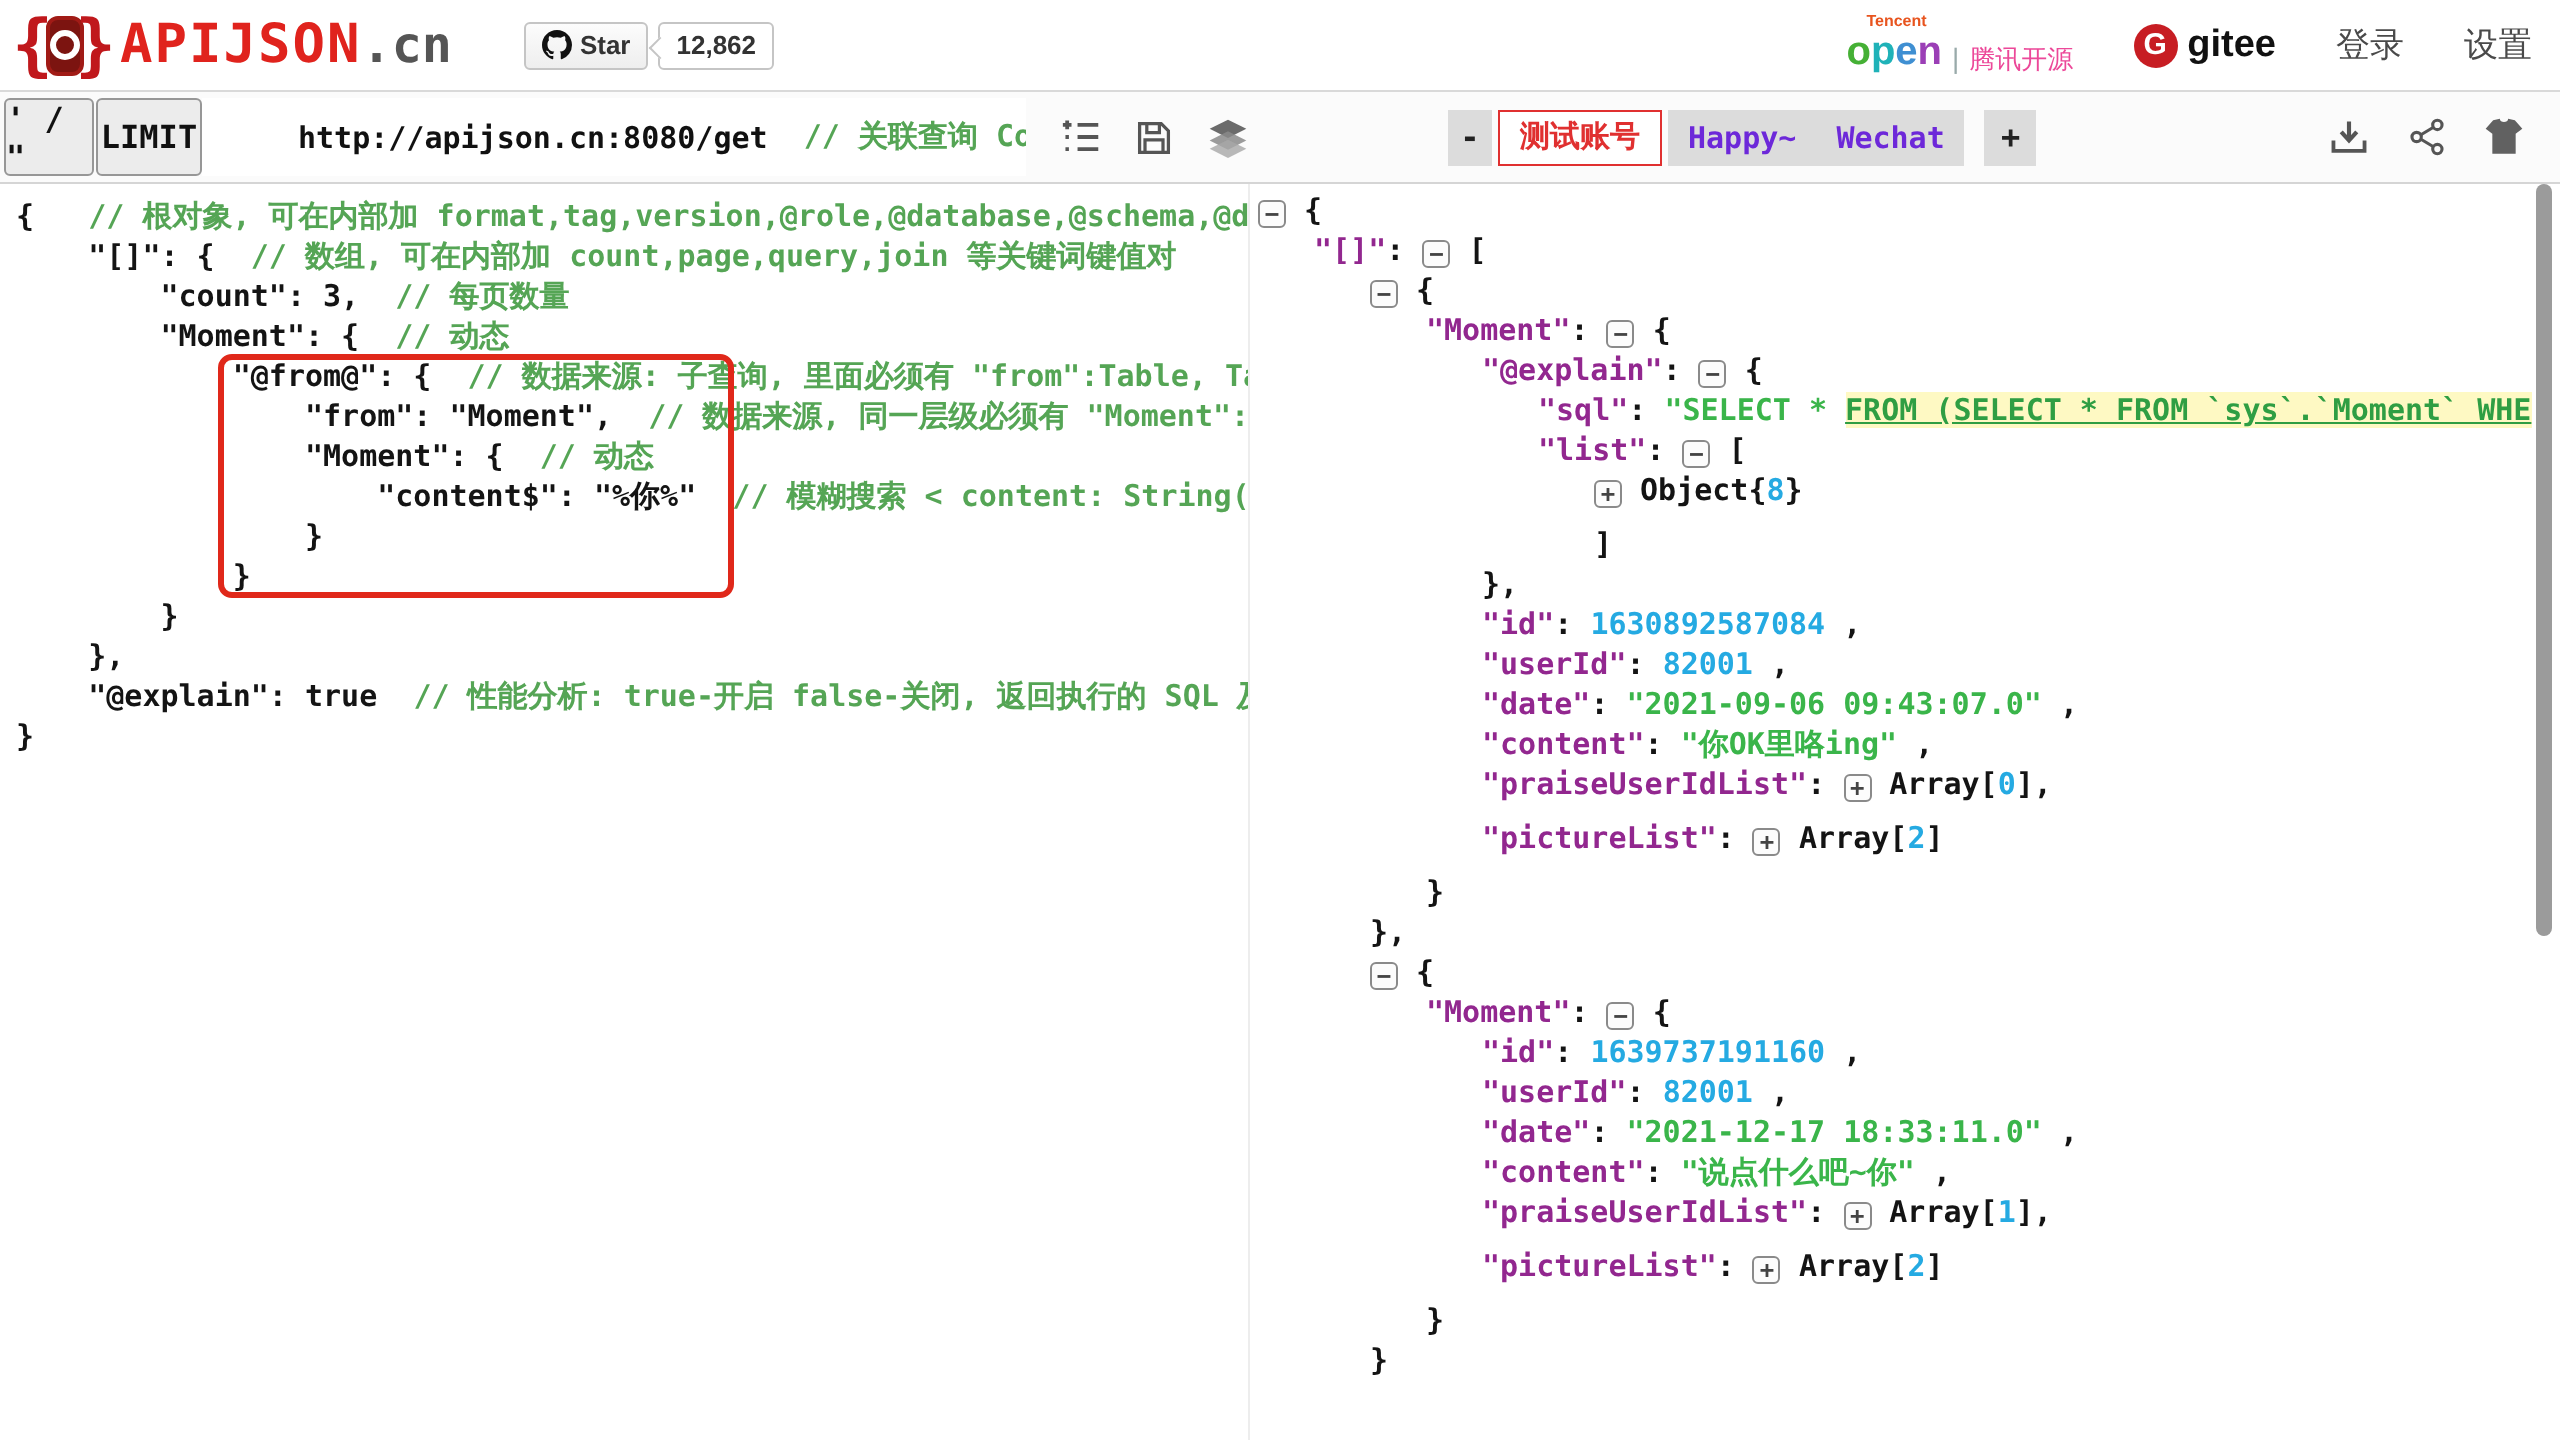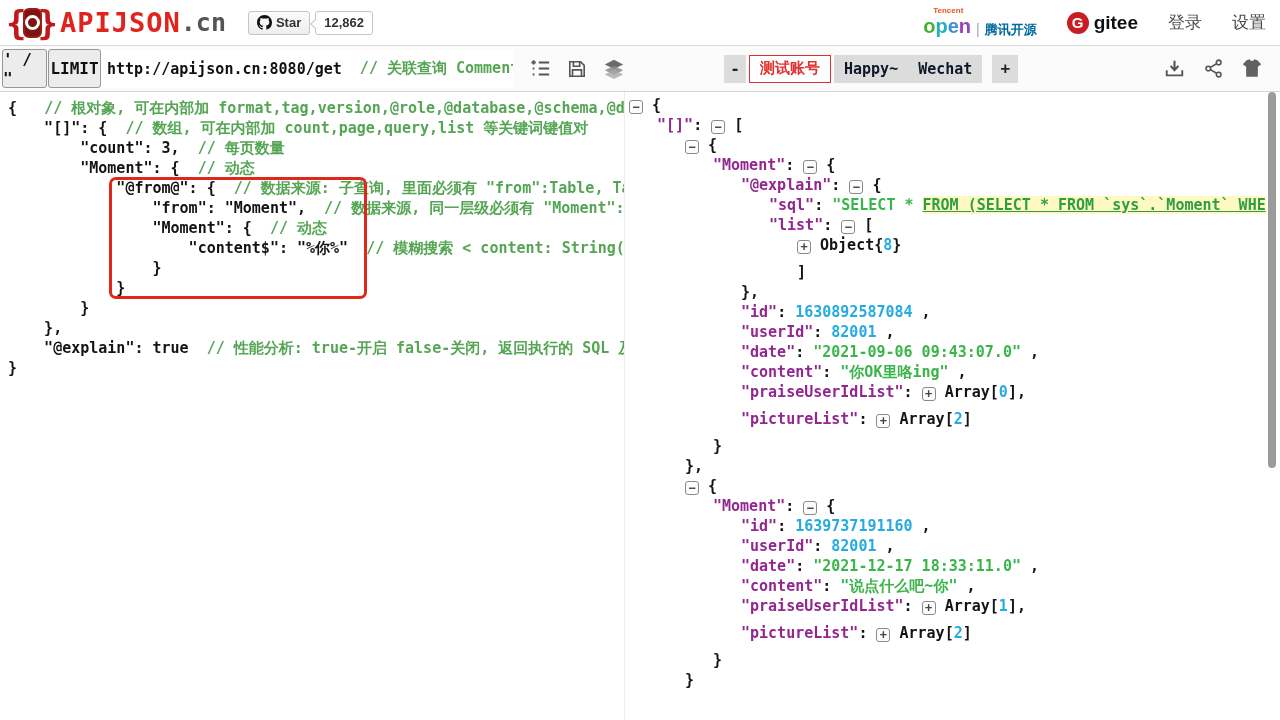--- a/index.html
+++ b/index.html
@@ -10,67 +10,67 @@
   .header { height:46px; display:flex; align-items:center; padding:0 14px 0 8px;
     background:#fff; border-bottom:1px solid #d9d9d9; }
   .logo { display:flex; align-items:center; }
   .logo-icon { position:relative; width:48px; height:37px; display:flex; align-items:center; justify-content:center; }
   .logo-brace { color:#c0181c; font:bold 34px "DejaVu Sans Mono", monospace; line-height:34px; }
   .logo-cam { width:30px; height:30px; background:#7c1410; border-radius:6px; margin:0 -4px;
     display:flex; align-items:center; justify-content:center; border:2px solid #a11b16; }
   .logo-ring { width:15px; height:15px; border:3.5px solid #fff; border-radius:50%; }
   .logo-word { font:bold 27px "DejaVu Sans Mono", monospace; color:#e0231d; letter-spacing:1px; margin-left:4px; }
   .logo-tld { font:bold 25px "DejaVu Sans Mono", monospace; color:#555; }
-  .star-badge { display:flex; align-items:center; margin-left:22px; height:24px; }
+  .star-badge { display:flex; align-items:center; margin-left:36px; height:24px; }
   .star-left { display:flex; align-items:center; gap:4px; padding:0 8px; height:24px;
     border:1px solid #c5c5c5; border-radius:3px; background:linear-gradient(#fcfcfc,#eee);
     font-weight:bold; font-size:13px; color:#333; }
   .star-count { margin-left:5px; height:24px; padding:0 8px; display:flex; align-items:center;
     border:1px solid #c5c5c5; border-radius:3px; background:#fff; font-weight:bold; font-size:13px; color:#333;
     position:relative; }
   .star-count:before { content:""; position:absolute; left:-4px; top:8px; width:7px; height:7px;
     background:#fff; border-left:1px solid #c5c5c5; border-bottom:1px solid #c5c5c5; transform:rotate(45deg); }
   .nav-links { display:flex; gap:34px; margin-left:218px; }
   .nav-link { color:#a5a5a5; font-size:17px; cursor:pointer; }
   .header-right { margin-left:auto; display:flex; align-items:center; gap:30px; }
   .tencent-open { display:flex; align-items:flex-end; gap:5px; line-height:1; }
   .t-open-col { display:flex; flex-direction:column; align-items:flex-start; }
   .t-small { font-size:8px; font-weight:bold; color:#e8541e; margin-left:10px; }
   .t-open { font:bold 20px "Liberation Sans", sans-serif; letter-spacing:0; }
   .t-o{color:#45b035;} .t-p{color:#1fb2b8;} .t-e{color:#3f8fd2;} .t-n{color:#9b3fb6;}
   .t-sep { color:#9db; font-size:14px; color:#9aa; padding-bottom:2px; }
-  .t-cn { font-weight:bold; font-size:13px; color:#0369a1; padding-bottom:2px; }
+  .t-cn { font-weight:normal; font-size:13px; color:#ec4899; padding-bottom:2px; }
   .gitee { display:flex; align-items:center; gap:5px; }
   .gitee-circle { width:22px; height:22px; border-radius:50%; background:#c71d23; color:#fff;
     font:bold 15px "Liberation Sans", sans-serif; display:flex; align-items:center; justify-content:center; }
   .gitee-word { font-weight:bold; font-size:19px; color:#111; }
   .auth-link { color:#4a4a4a; font-size:17px; cursor:pointer; }
 
   
   .toolbar { height:46px; display:flex; align-items:center; background:#fbfbfb;
     border-bottom:1px solid #d5d5d5; padding-left:2px; }
   .tb-btn { height:39px; background:#ececec; border:1px solid #979797; border-radius:3px;
     display:flex; align-items:center; justify-content:center;
     font:bold 16px "DejaVu Sans Mono", monospace; color:#111; cursor:pointer; }
   .quote-btn { width:45px; }
   .method-btn { width:53px; margin-left:1px; }
   .url-box { width:412px; height:39px; background:#fff; display:flex; align-items:center;
     padding-left:6px; overflow:hidden; white-space:pre; }
-  .url-text { font:bold 15px "DejaVu Sans Mono", monospace; color:#111; }
+  .url-text { font:bold 15px "DejaVu Sans Mono", monospace; color:#111;margin-left:42px; }
   .url-comment { font:bold 15px "DejaVu Sans Mono", monospace; color:#55a555; }
   .send-btn { width:98px; height:39px; background:#e9e9e9; border:1px solid #8a8a8a; border-radius:4px;
     font-weight:bold; font-size:17px; color:#111; font-family:"Liberation Sans",sans-serif;
     display:flex; align-items:center; justify-content:center; cursor:pointer; }
   .tb-icons { display:flex; align-items:center; gap:17px; margin-left:17px; }
   .tb-icon { width:20px; height:20px; display:flex; align-items:center; justify-content:center; cursor:pointer; }
   .tabs-group { display:flex; align-items:center; margin-left:100px; }
   .mini-btn { width:22px; height:28px; background:#dcdcdc; display:flex; align-items:center; justify-content:center;
     font:bold 16px "DejaVu Sans Mono", monospace; color:#222; cursor:pointer; }
   .tab { height:28px; display:flex; align-items:center; padding:0 10px; background:#dcdcdc;
-    font:bold 15px "DejaVu Sans Mono", monospace; color:#0f172a; cursor:pointer; }
+    font:bold 15px "DejaVu Sans Mono", monospace; color:#6d28d9; cursor:pointer; }
   .tab.active { background:#fff; border:1px solid #e03030; color:#e03030; margin:0 3px; }
   .tab-first-gap { margin-left:3px; }
   .plus-gap { margin-left:10px; width:26px; }
   .right-icons { margin-left:auto; display:flex; align-items:center; gap:19px; margin-right:18px; }
 
   
   .main { display:flex; height:628px; }
   .editor-panel { width:625px; position:relative; border-right:1px solid #ededed;
     padding:7px 0 0 8px; overflow:hidden; }
   .ed-line { height:20px; white-space:pre; overflow:hidden; font:bold 15px "DejaVu Sans Mono", monospace; }
@@ -196,21 +196,21 @@
         <path d="M5.5 1 L9.5 0 C9.5 2.6 14.5 2.6 14.5 0 L18.5 1 L23 6 L19 9 L19 21 L5 21 L5 9 L1 6 Z"></path>
       </svg>
     </span>
   </div>
 </div>
 
 <div class="main">
   <div class="editor-panel">
     <div id="editor-lines">
         <div class="ed-line"><span class="ed-code">{   </span><span class="ed-comment">// 根对象, 可在内部加 format,tag,version,@role,@database,@schema,@datas</span></div>
-        <div class="ed-line"><span class="ed-code">    "[]": {  </span><span class="ed-comment">// 数组, 可在内部加 count,page,query,list 等关键词键值对</span></div>
+        <div class="ed-line"><span class="ed-code">    "[]": {  </span><span class="ed-comment">// 数组, 可在内部加 count,page,query,join 等关键词键值对</span></div>
         <div class="ed-line"><span class="ed-code">        "count": 3,  </span><span class="ed-comment">// 每页数量</span></div>
         <div class="ed-line"><span class="ed-code">        "Moment": {  </span><span class="ed-comment">// 动态</span></div>
         <div class="ed-line"><span class="ed-code">            "@from@": {  </span><span class="ed-comment">// 数据来源: 子查询, 里面必须有 "from":Table, Table:</span></div>
         <div class="ed-line"><span class="ed-code">                "from": "Moment",  </span><span class="ed-comment">// 数据来源, 同一层级必须有 "Moment":{...</span></div>
         <div class="ed-line"><span class="ed-code">                "Moment": {  </span><span class="ed-comment">// 动态</span></div>
         <div class="ed-line"><span class="ed-code">                    "content$": "%你%"  </span><span class="ed-comment">// 模糊搜索 &lt; content: String(300)</span></div>
         <div class="ed-line"><span class="ed-code">                }</span></div>
         <div class="ed-line"><span class="ed-code">            }</span></div>
         <div class="ed-line"><span class="ed-code">        }</span></div>
         <div class="ed-line"><span class="ed-code">    },</span></div>

